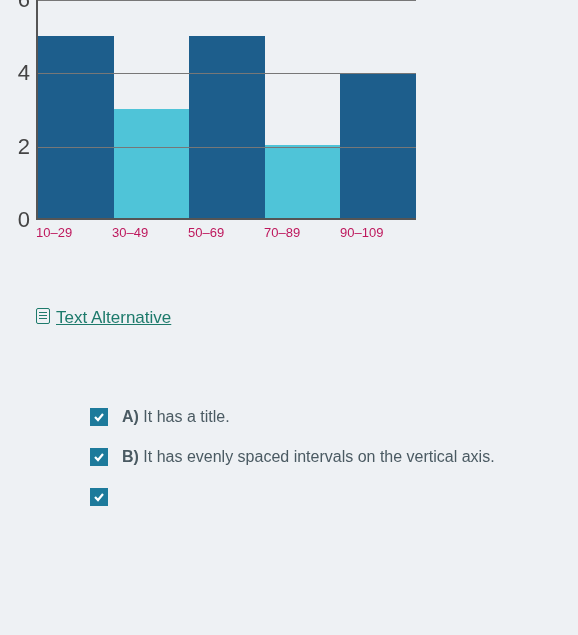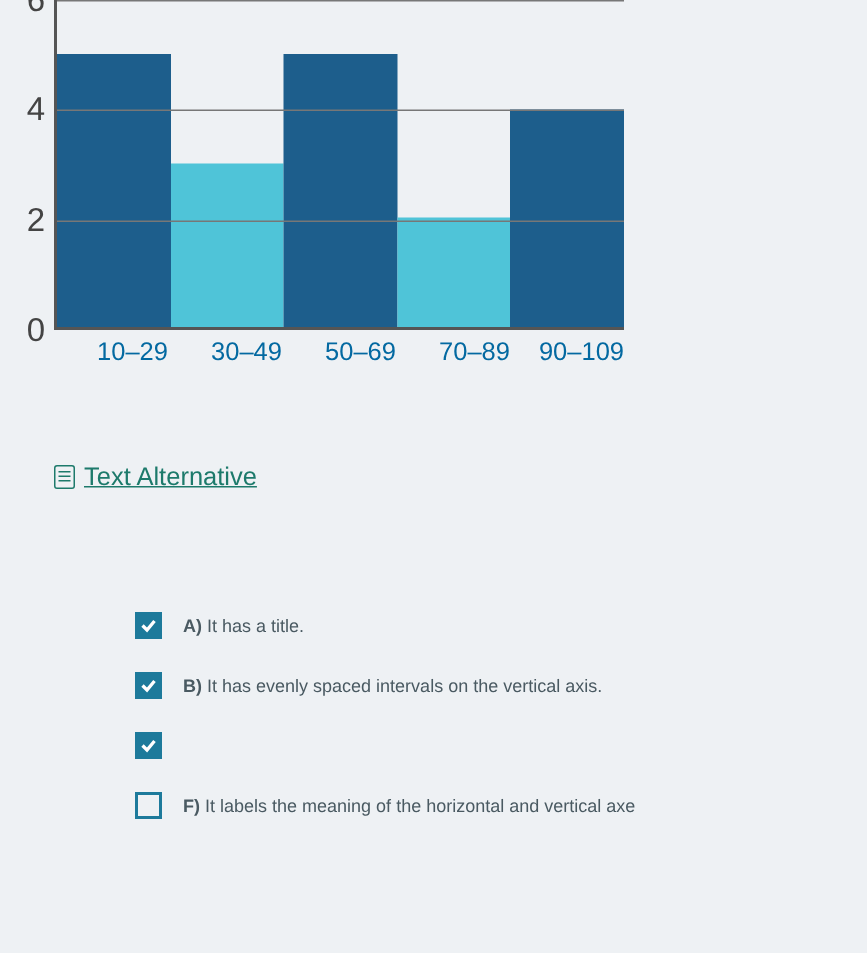--- a/index.html
+++ b/index.html
@@ -61,30 +61,29 @@
   .bar.light { background: #4fc4d8; }
   .x-labels {
     position: absolute;
     left: 36px;
     top: 225px;
     width: 380px;
     display: flex;
   }
   .x-label {
     flex: 1;
-    text-align: right;
-    font-size: 17px;
-    color: #0369a1;
+    text-align: left;
+    font-size: 13px;
+    color: #be185d;
     white-space: nowrap;
   }
   .text-alt {
     margin-left: 36px;
     margin-top: 58px;
     display: flex;
-    align-items: center;
     gap: 6px;
   }
   .doc-icon {
     width: 14px;
     height: 16px;
     border: 1.5px solid #1d7a6b;
     border-radius: 2px;
     position: relative;
   }
   .doc-icon::before {
@@ -117,21 +116,21 @@
     align-items: center;
     justify-content: center;
     flex-shrink: 0;
   }
   .chk.checked { background: #1d7a9b; }
   .chk.checked svg { display: block; }
   .chk svg { display: none; width: 12px; height: 12px; }
   .chk.hl { border-color: #1d7a9b; background: #e8f4f7; border-width: 3px; }
   .chk.hl.checked { background: #e8f4f7; }
   .chk.hl svg { display: block; }
-  .opt-label { font-size: 12px; color: #4a5a62; }
+  .opt-label { font-size: 16px; color: #4a5a62; }
   .opt-label b { font-weight: bold; }
 </style>
 </head>
 <body>
 
 <div class="chart-wrap">
   <div class="chart-area">
     <div class="bars" id="bars">
         <div class="bar dark" style="height: 83.3333%;"></div>
         <div class="bar light" style="height: 50%;"></div>
@@ -179,17 +178,13 @@
       </div>
       <div class="opt-label"><b>B) </b><span>It has evenly spaced intervals on the vertical axis.</span></div>
     </div>
     <div class="option-row">
       <div class="chk checked">
         <svg viewBox="0 0 12 12">
           <path d="M2 6 L5 9 L10 3" stroke="#fff" stroke-width="2.2" fill="none"></path>
         </svg>
       </div>
     </div>
-    <div class="option-row">
-      <div class="chk"></div>
-      <div class="opt-label"><b>F) </b><span>It labels the meaning of the horizontal and vertical axe</span></div>
-    </div>
   </div>
 
 </body></html>

